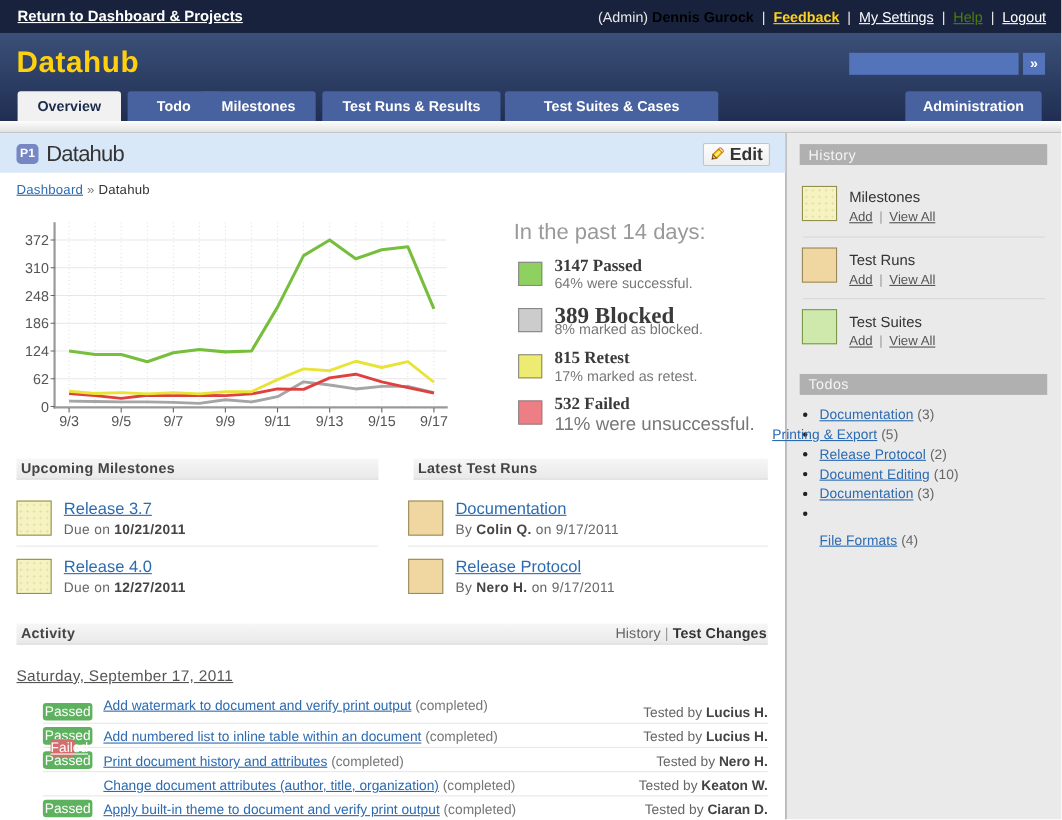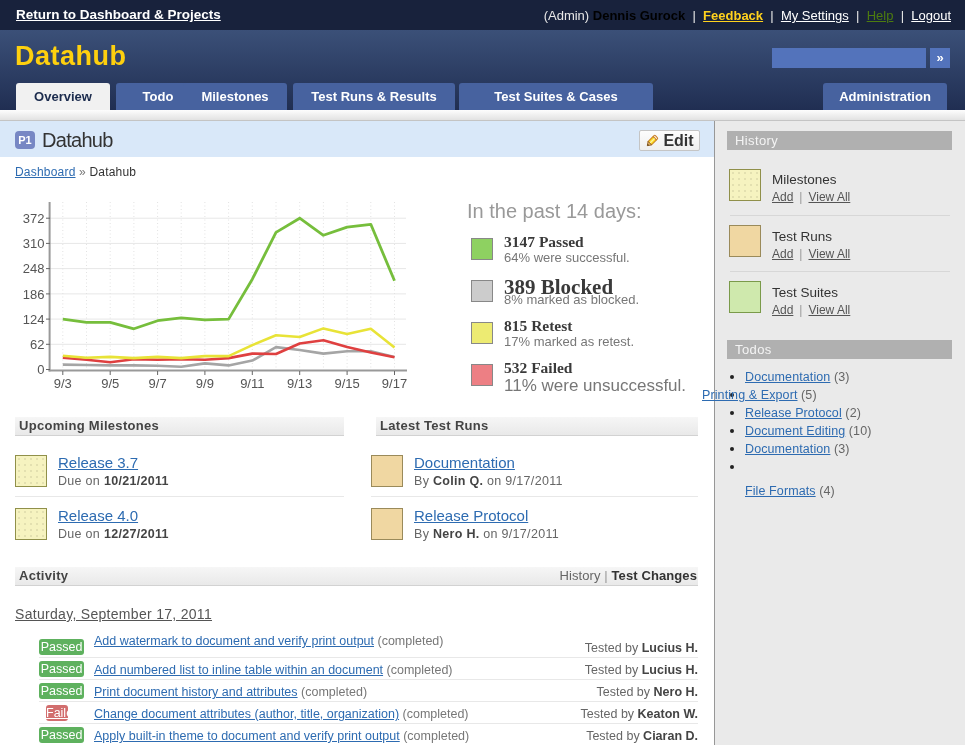--- a/index.html
+++ b/index.html
@@ -193,21 +193,21 @@
 <div class="abs badge bp" style="left:39px;top:661px;width:45px;">Passed</div>
 <div class="abs arow" style="left:94px;top:663px;"><a class="blink">Add numbered list to inline table within an document</a> (completed)</div>
 <div class="abs tby" style="left:498px;top:663px;width:200px;">Tested by <b style="color:#444;">Lucius H.</b></div>
 <div class="abs csep" style="left:39px;top:679px;width:659px;"></div>
 
 <div class="abs badge bp" style="left:39px;top:683px;width:45px;">Passed</div>
 <div class="abs arow" style="left:94px;top:685px;"><a class="blink">Print document history and attributes</a> (completed)</div>
 <div class="abs tby" style="left:498px;top:685px;width:200px;">Tested by <b style="color:#444;">Nero H.</b></div>
 <div class="abs csep" style="left:39px;top:701px;width:659px;"></div>
 
-<div class="abs badge bf" style="left:46px;top:705px;width:22px;text-decoration:underline;">Failed</div>
+<div class="abs badge bf" style="left:46px;top:672px;width:22px;text-decoration:underline;">Failed</div>
 <div class="abs arow" style="left:94px;top:707px;"><a class="blink">Change document attributes (author, title, organization)</a> (completed)</div>
 <div class="abs tby" style="left:498px;top:707px;width:200px;">Tested by <b style="color:#444;">Keaton W.</b></div>
 <div class="abs csep" style="left:39px;top:723px;width:659px;"></div>
 
 <div class="abs badge bp" style="left:39px;top:727px;width:45px;">Passed</div>
 <div class="abs arow" style="left:94px;top:729px;"><a class="blink">Apply built-in theme to document and verify print output</a> (completed)</div>
 <div class="abs tby" style="left:498px;top:729px;width:200px;">Tested by <b style="color:#444;">Ciaran D.</b></div>
 
 <div class="abs sbar" style="top:131px;"><span>History</span></div>
 <div class="abs sq sqy" style="left:729px;top:169px;"></div>

